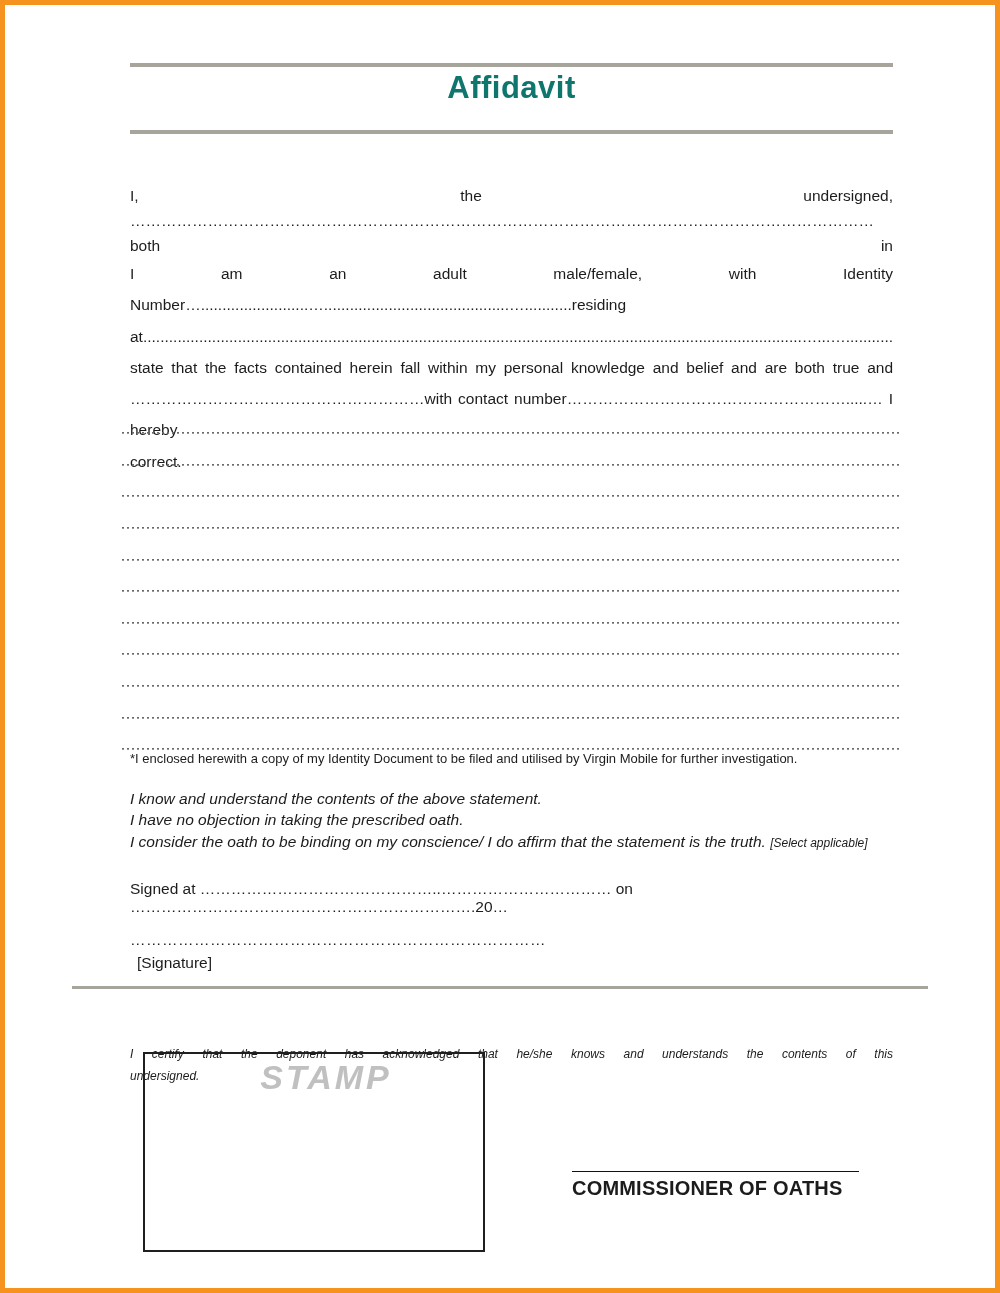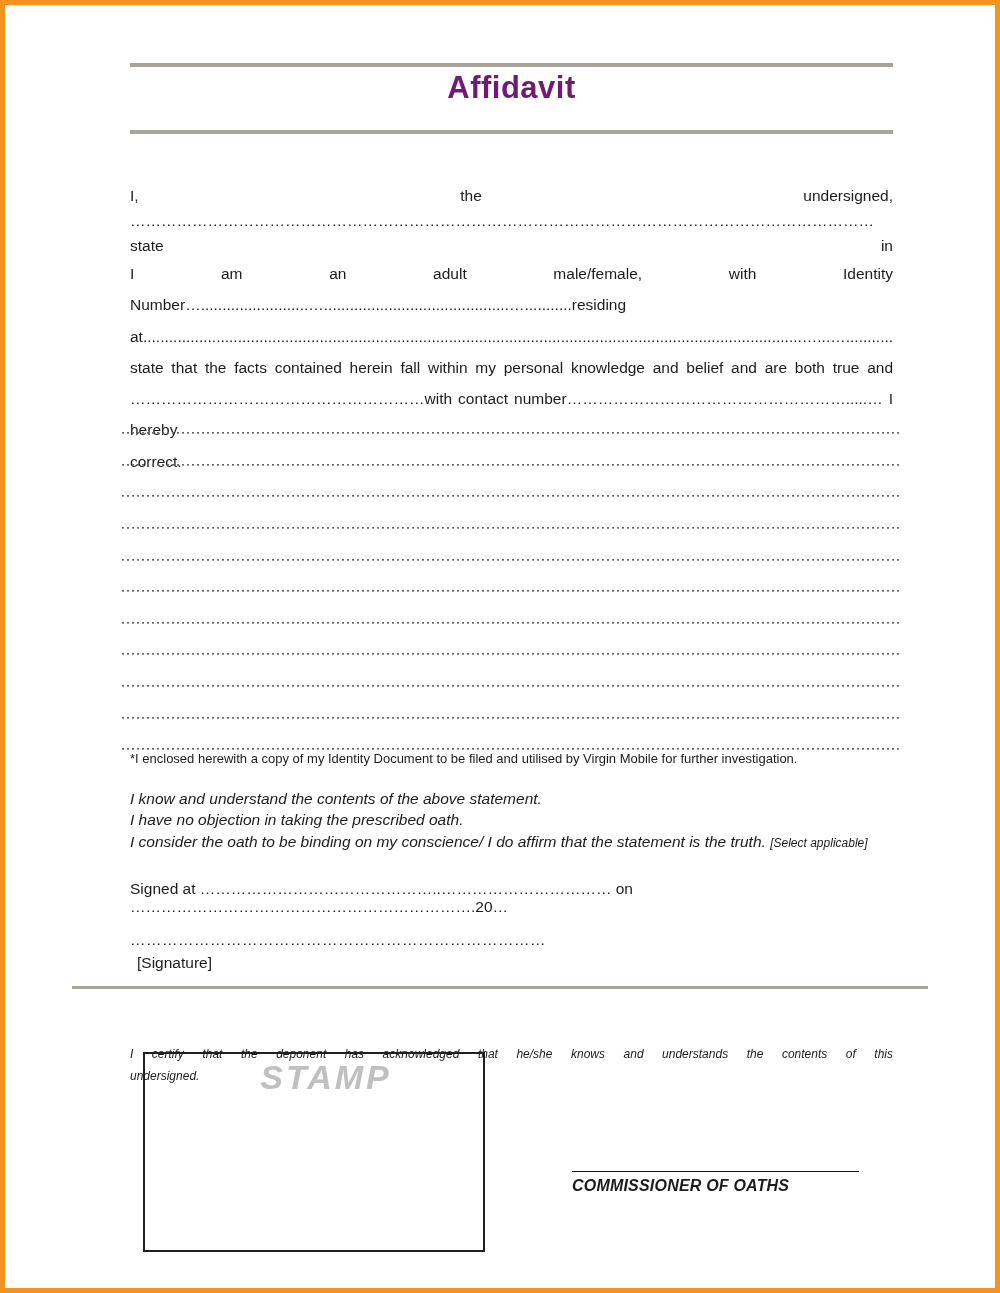--- a/index.html
+++ b/index.html
@@ -16,21 +16,21 @@
     position:absolute; inset:0;
     border:5px solid var(--accent,#F6921E);
     pointer-events:none;
     z-index:10;
   }
   .abs{position:absolute;}
   .rule{background:var(--rule,#A6A49B); height:3.5px;}
   .title{
     left:130px; top:70px; width:763px;
     text-align:center;
-    font-size:31px; font-weight:700; color:#701a75;
+    font-size:31px; font-weight:700; color:#0f766e;
     letter-spacing:.5px;
   }
   .bodytext{font-size:15.5px;}
   .jline{text-align:justify; text-align-last:justify;}
   .clipline{white-space:nowrap; overflow:hidden;}
   .opening{left:130px; top:183px; width:763px; line-height:25px;}
   .statement{left:130px; top:258px; width:763px; line-height:31.3px;}
   .small-note{font-size:11.5px;}
   .writing-lines{left:122px; top:432px; width:780px;}
   .writing-line{
@@ -51,36 +51,36 @@
   }
   .stamp-label{
     margin-top:4px;
     text-align:center;
     font-size:34px; font-weight:700; font-style:italic;
     color:var(--stamp,#C0C0C0);
     letter-spacing:3px;
     padding-left:24px;
   }
   .comm-line{left:572px; top:1171px; width:287px; height:0; border-top:1.6px solid #111;}
-  .comm-label{left:572px; top:1177px; font-size:16px; font-weight:700; letter-spacing:.2px;font-style:italic;}
+  .comm-label{left:572px; top:1177px; font-size:20px; font-weight:700; letter-spacing:.2px;}
 </style>
 </head>
 <body>
 
 <div class="page" style="--accent: #F6921E; --rule: #A6A49B; --stamp: #C0C0C0;">
   <div class="border-overlay"></div>
 
   <div class="abs rule" style="left:130px; top:63px; width:763px;"></div>
 
   <div class="abs title">Affidavit</div>
 
   <div class="abs rule" style="left:130px; top:130px; width:763px;"></div>
 
   <div class="abs opening bodytext">
-    <div class="jline">I, the undersigned, ………………………………………………………………………………………………………………………………state in</div>
+    <div class="jline">I, the undersigned, ………………………………………………………………………………………………………………………………both in</div>
   </div>
 
   <div class="abs statement bodytext">
     <div class="jline">I am an adult male/female, with Identity Number….........................…...........................................…...........residing</div>
     <div class="clipline">at.........................................................................................................................................................…...….............................................................</div>
     <div class="jline">state that the facts contained herein fall within my personal knowledge and belief and are both true and</div>
     <div class="jline">…………………………………………………with contact number……………………………………………….....…  I hereby</div>
     <div>correct.</div>
   </div>
 

